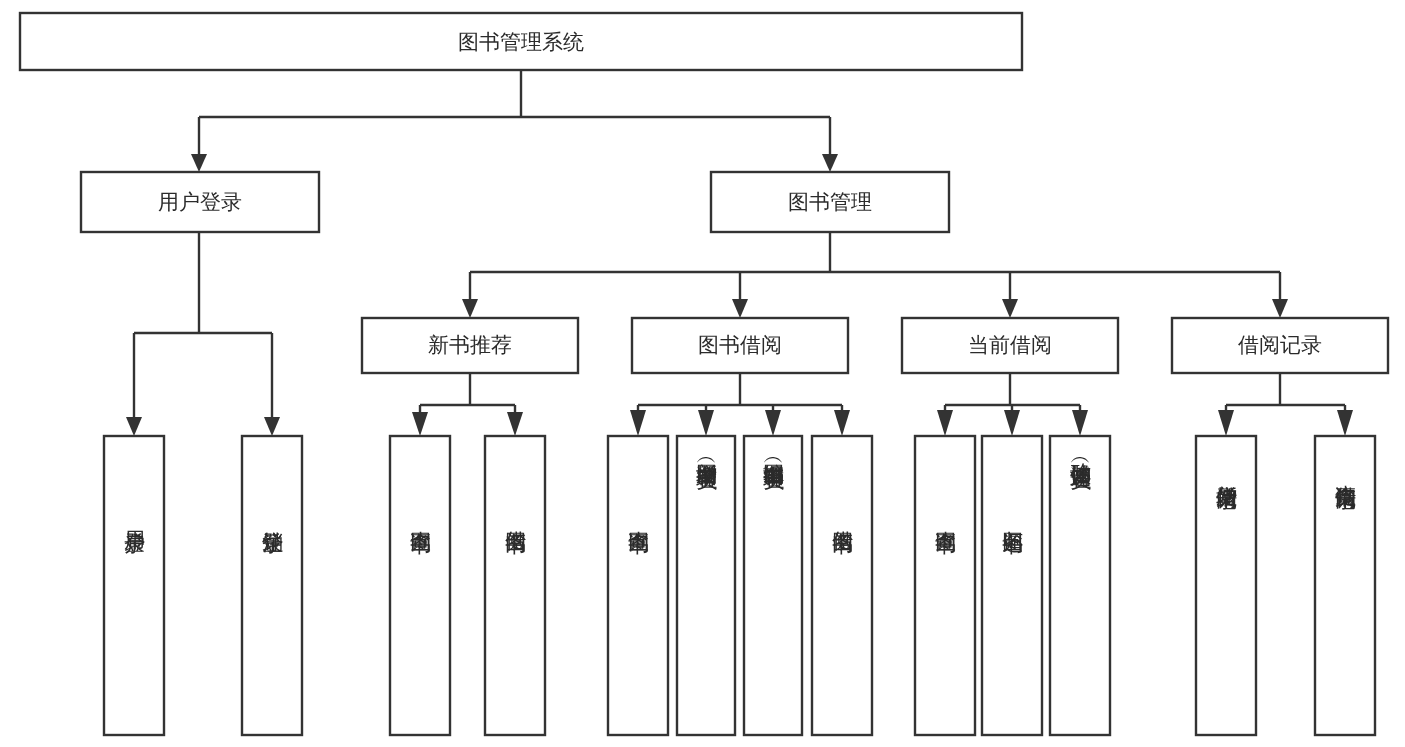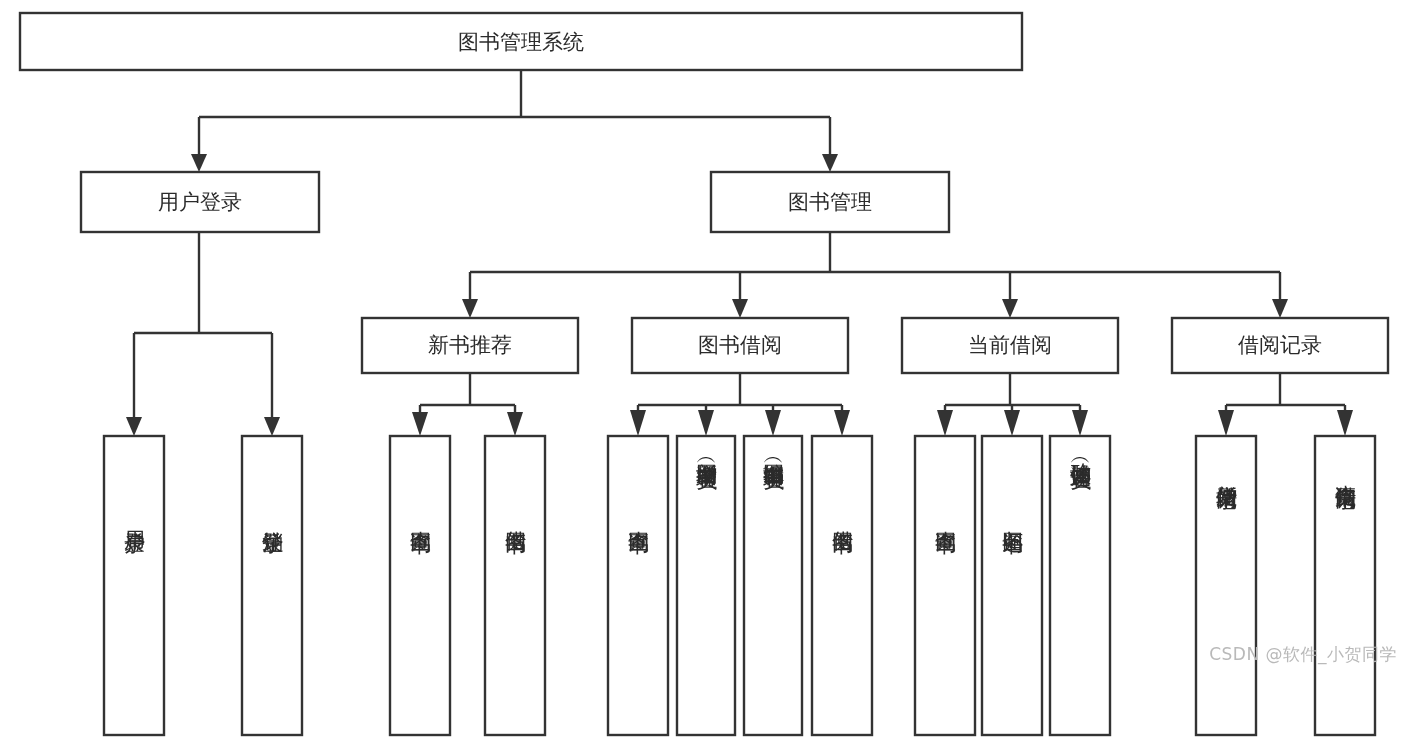--- a/index.html
+++ b/index.html
@@ -232,15 +232,14 @@
   <div class="leaf-label-wrap" style="left:1050px; top:436px; width:60px; height:299px; padding-top:10px;">
     <span class="leaf-label">确认归还（管理员）</span>
   </div>
   <div class="leaf-label-wrap" style="left:1196px; top:436px; width:60px; height:299px; padding-top:32px;">
     <span class="leaf-label">新增借阅记录</span>
   </div>
   <div class="leaf-label-wrap" style="left:1315px; top:436px; width:60px; height:299px; padding-top:32px;">
     <span class="leaf-label">查询借阅记录</span>
   </div>
 
-  <div class="watermark">CSDN @软件_小贺同学</div>
 
 </div>
 
 </body></html>

